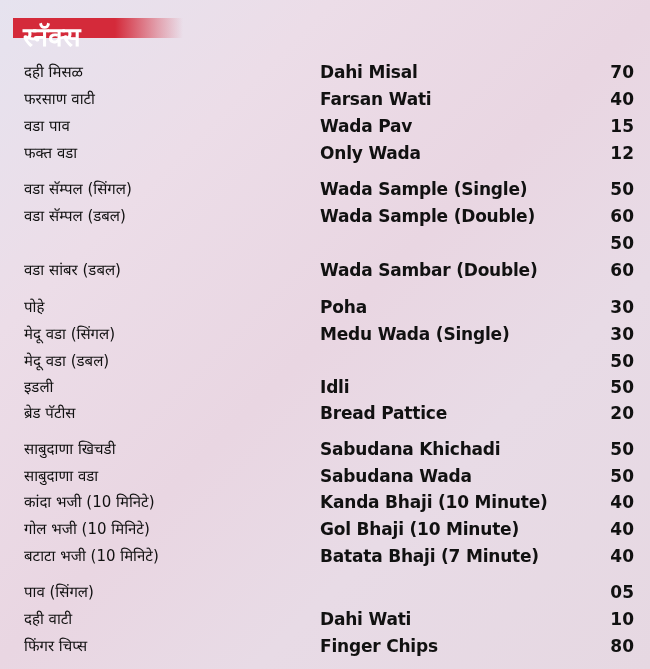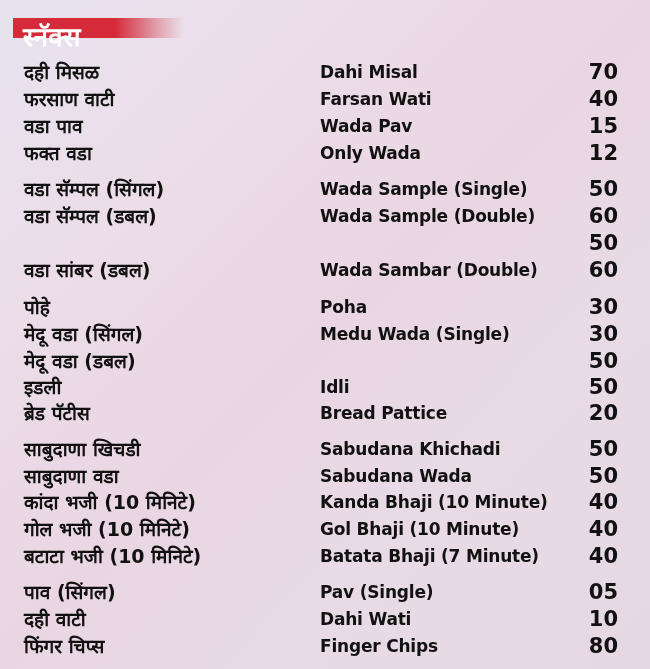--- a/index.html
+++ b/index.html
@@ -17,33 +17,33 @@
     .banner-title {
       position: absolute; left: 10px; top: 1px;
       font-family: "DejaVu Sans", sans-serif; font-weight: bold;
       font-size: 26px; color: #ffffff; line-height: 36px;
       letter-spacing: 0.5px;
     }
     .menu { position: absolute; left: 0; top: 59px; width: 650px; }
     .row { position: absolute; left: 0; width: 650px; height: 27px; }
     .mr {
       position: absolute; left: 24px; top: 0;
-      font-family: "DejaVu Sans", sans-serif; font-weight: bold;
-      font-size: 19px; line-height: 27px; white-space: nowrap;
+      font-family: "DejaVu Sans", sans-serif; font-weight: normal;
+      font-size: 15px; line-height: 27px; white-space: nowrap;
     }
     .en {
       position: absolute; left: 320px; top: 0;
       font-family: "DejaVu Sans", sans-serif; font-weight: bold;
       font-size: 17px; line-height: 27px; white-space: nowrap;
       letter-spacing: -0.2px;
     }
     .pr {
-      position: absolute; right: 32px; top: 0;
+      position: absolute; right: 16px; top: 0;
       font-family: "DejaVu Sans", sans-serif; font-weight: bold;
-      font-size: 21px; line-height: 27px; text-align: left;
+      font-size: 17px; line-height: 27px; text-align: left;
     }
   </style>
 </head>
 <body>
 
 <div class="banner">
   <span class="banner-title">स्नॅक्स</span>
 </div>
 
 <div class="menu">
@@ -134,21 +134,20 @@
     <span class="pr">40</span>
   </div>
   <div class="row" style="top:484px">
     <span class="mr">बटाटा भजी (10 मिनिटे)</span>
     <span class="en">Batata Bhaji (7 Minute)</span>
     <span class="pr">40</span>
   </div>
 
   <div class="row" style="top:520px">
     <span class="mr">पाव (सिंगल)</span>
-    <span class="en">Pav (Single)</span>
     <span class="pr">05</span>
   </div>
   <div class="row" style="top:547px">
     <span class="mr">दही वाटी</span>
     <span class="en">Dahi Wati</span>
     <span class="pr">10</span>
   </div>
   <div class="row" style="top:574px">
     <span class="mr">फिंगर चिप्स</span>
     <span class="en">Finger Chips</span>

